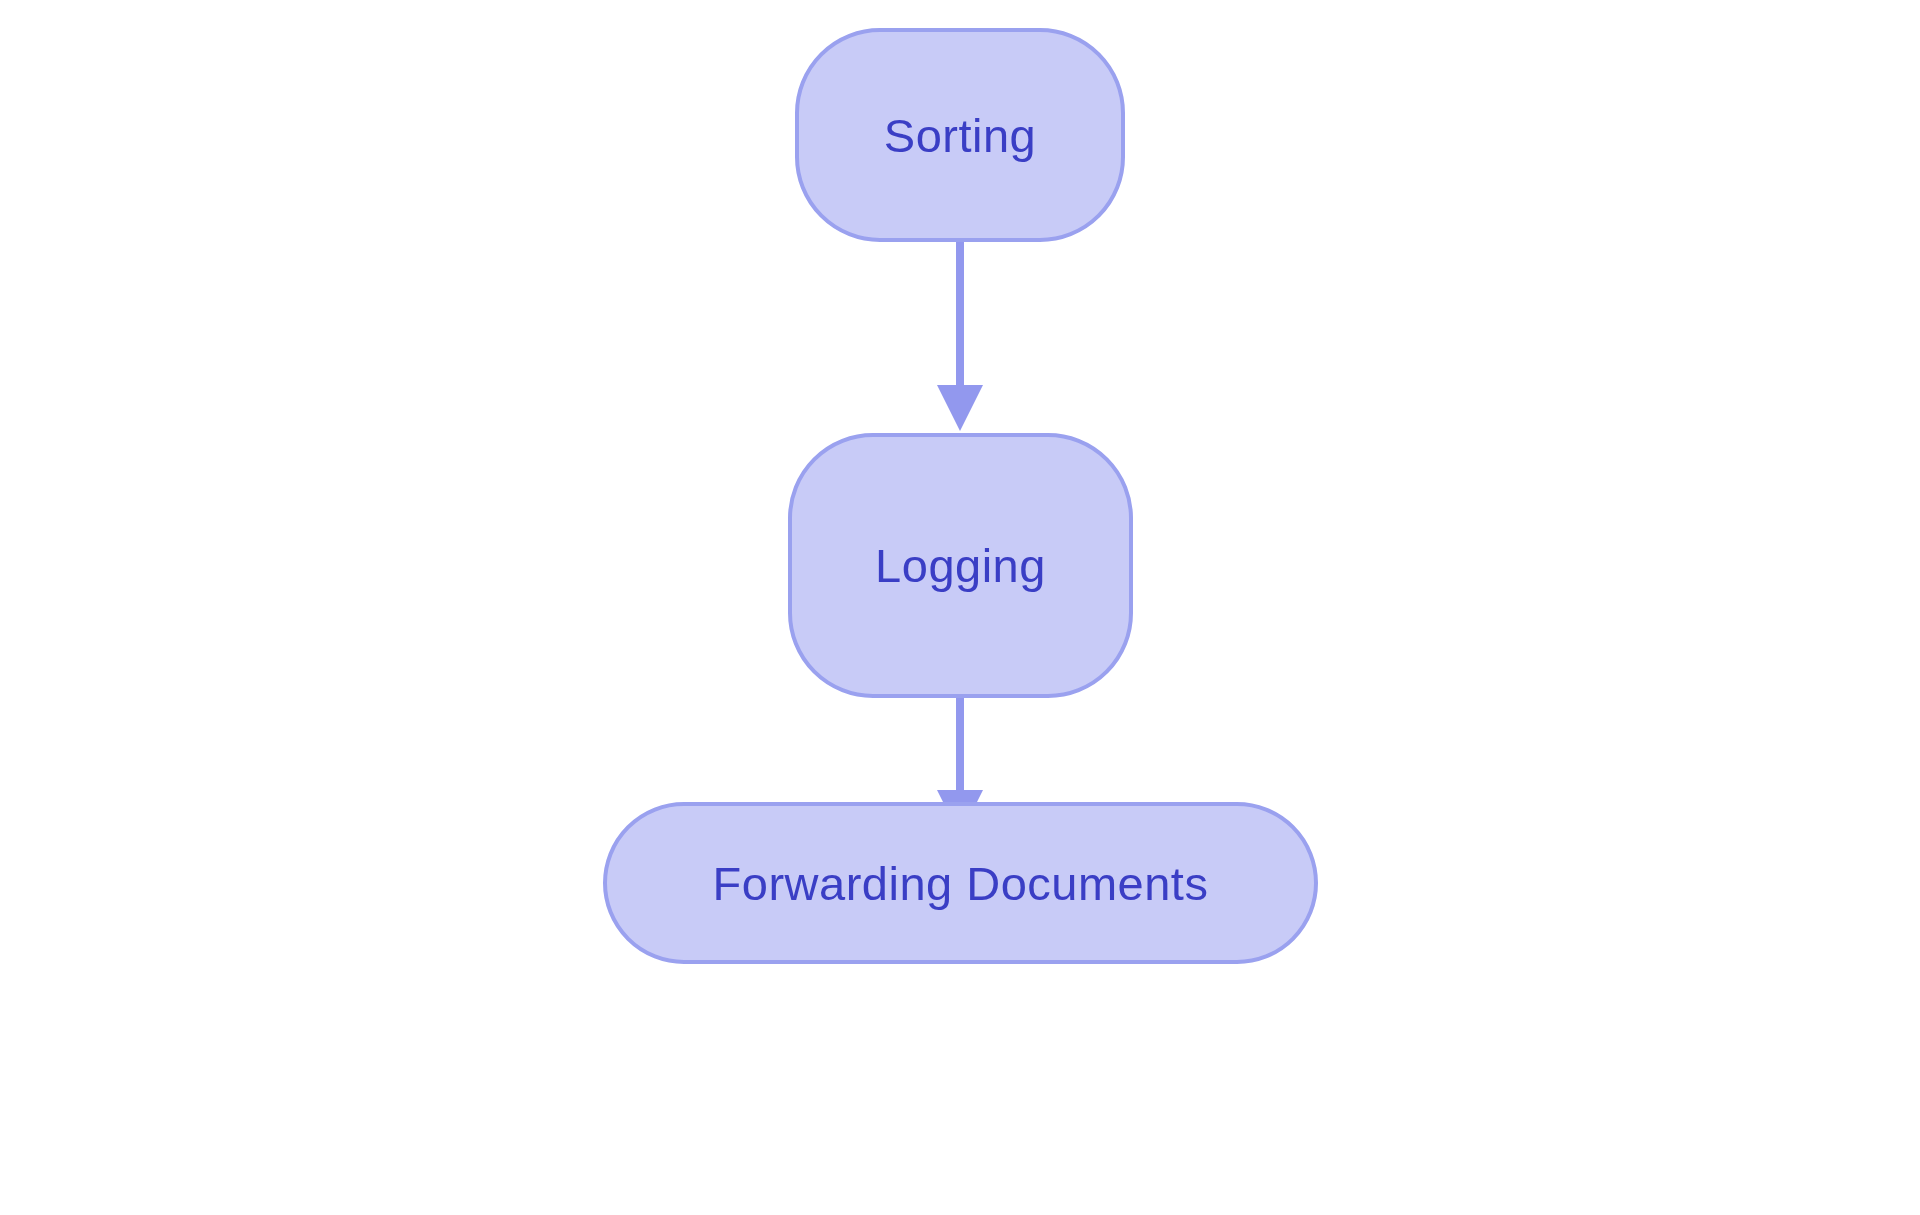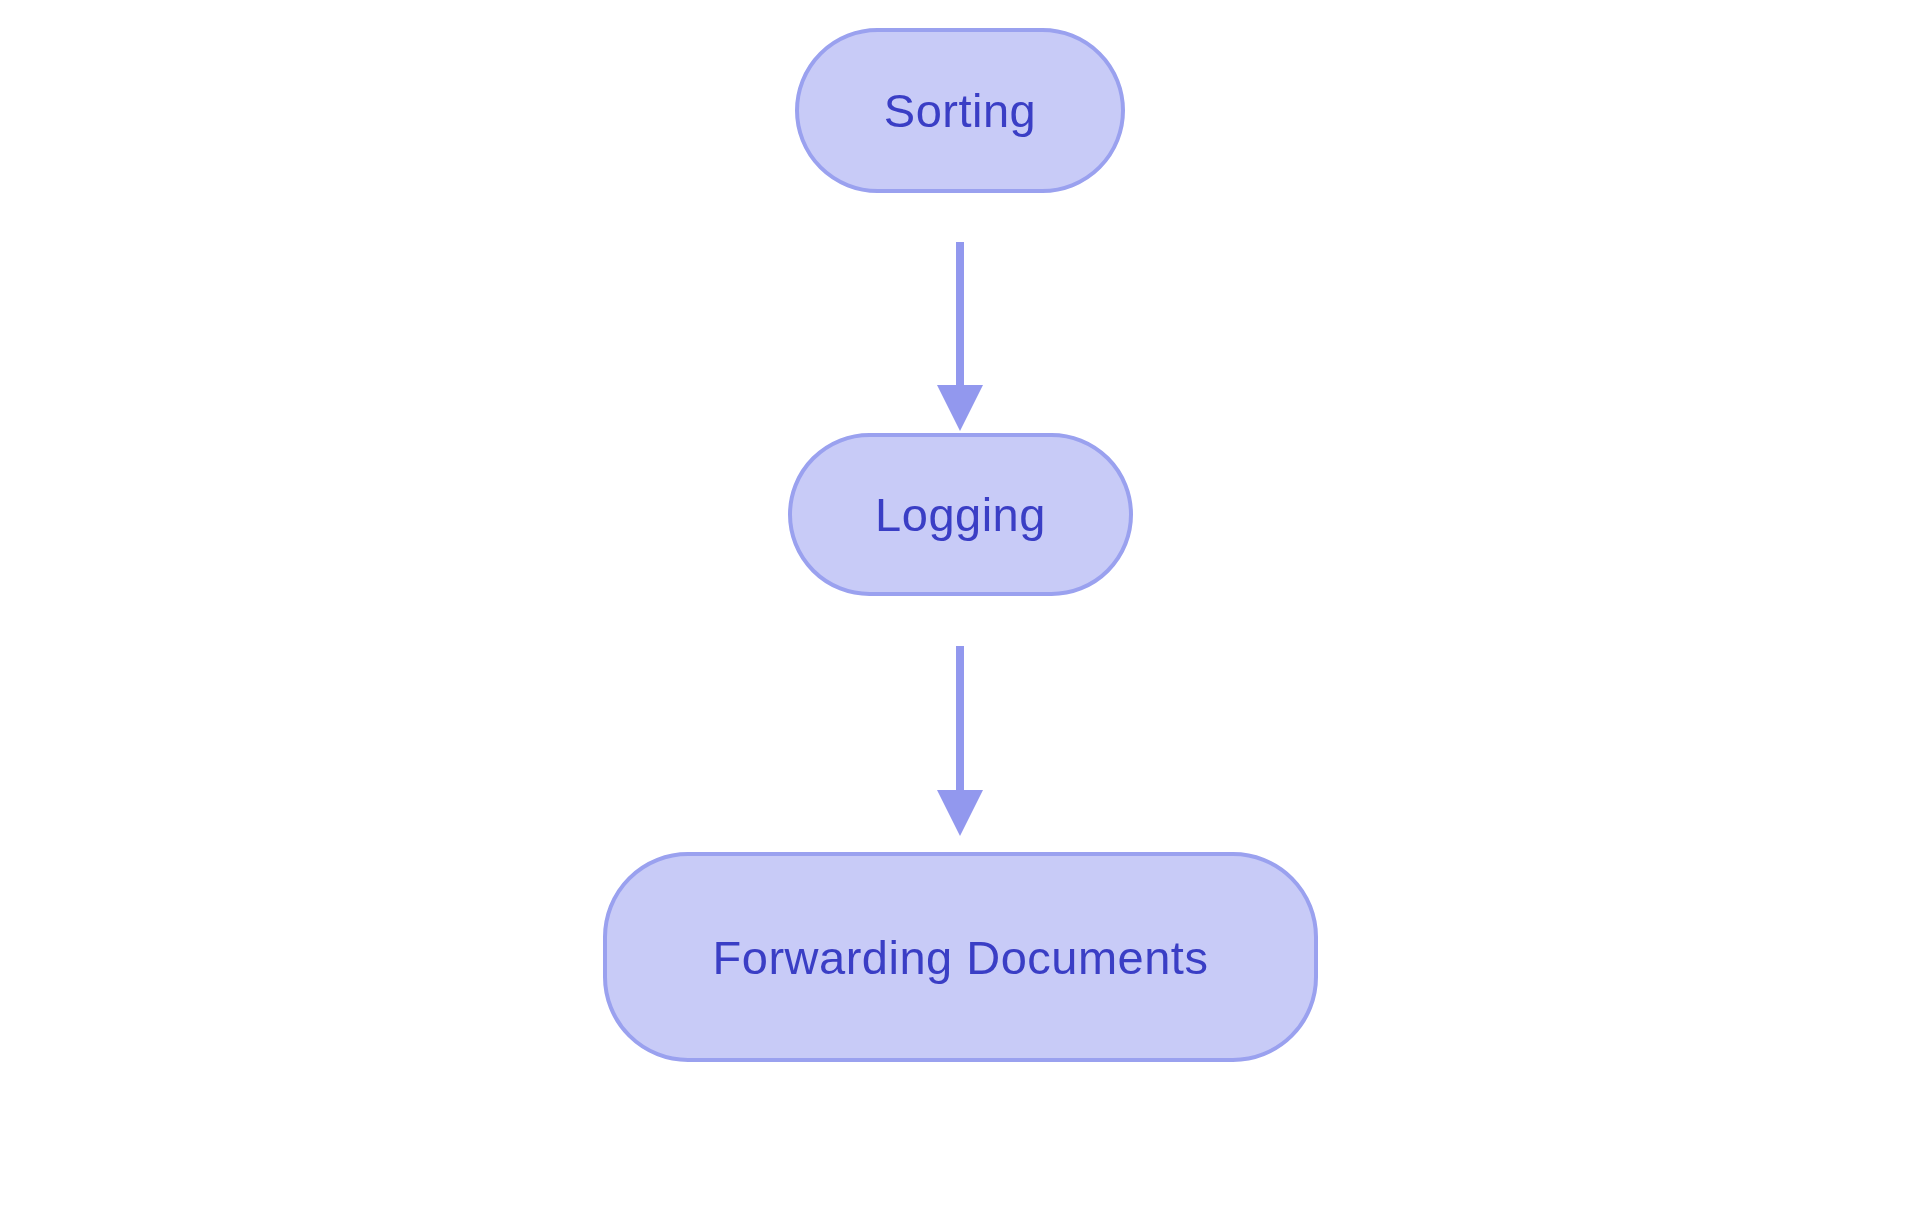--- a/index.html
+++ b/index.html
@@ -35,33 +35,33 @@
     color: var(--node-text, #3a3ec5);
     font-size: 47px;
     font-weight: 400;
     letter-spacing: 0.5px;
     white-space: nowrap;
   }
   .node-sorting {
     left: 795px;
     top: 28px;
     width: 330px;
-    height: 165px;
+    height: 214px;
   }
   .node-logging {
     left: 788px;
     top: 433px;
     width: 345px;
-    height: 163px;
+    height: 265px;
   }
   .node-forwarding {
     left: 603px;
-    top: 852px;
+    top: 802px;
     width: 715px;
-    height: 210px;
+    height: 162px;
   }
   .logo {
     position: absolute;
     right: 52px;
     top: 1080px;
     height: 120px;
     line-height: 120px;
     font-size: 107px;
     font-weight: 700;
     letter-spacing: -3px;

